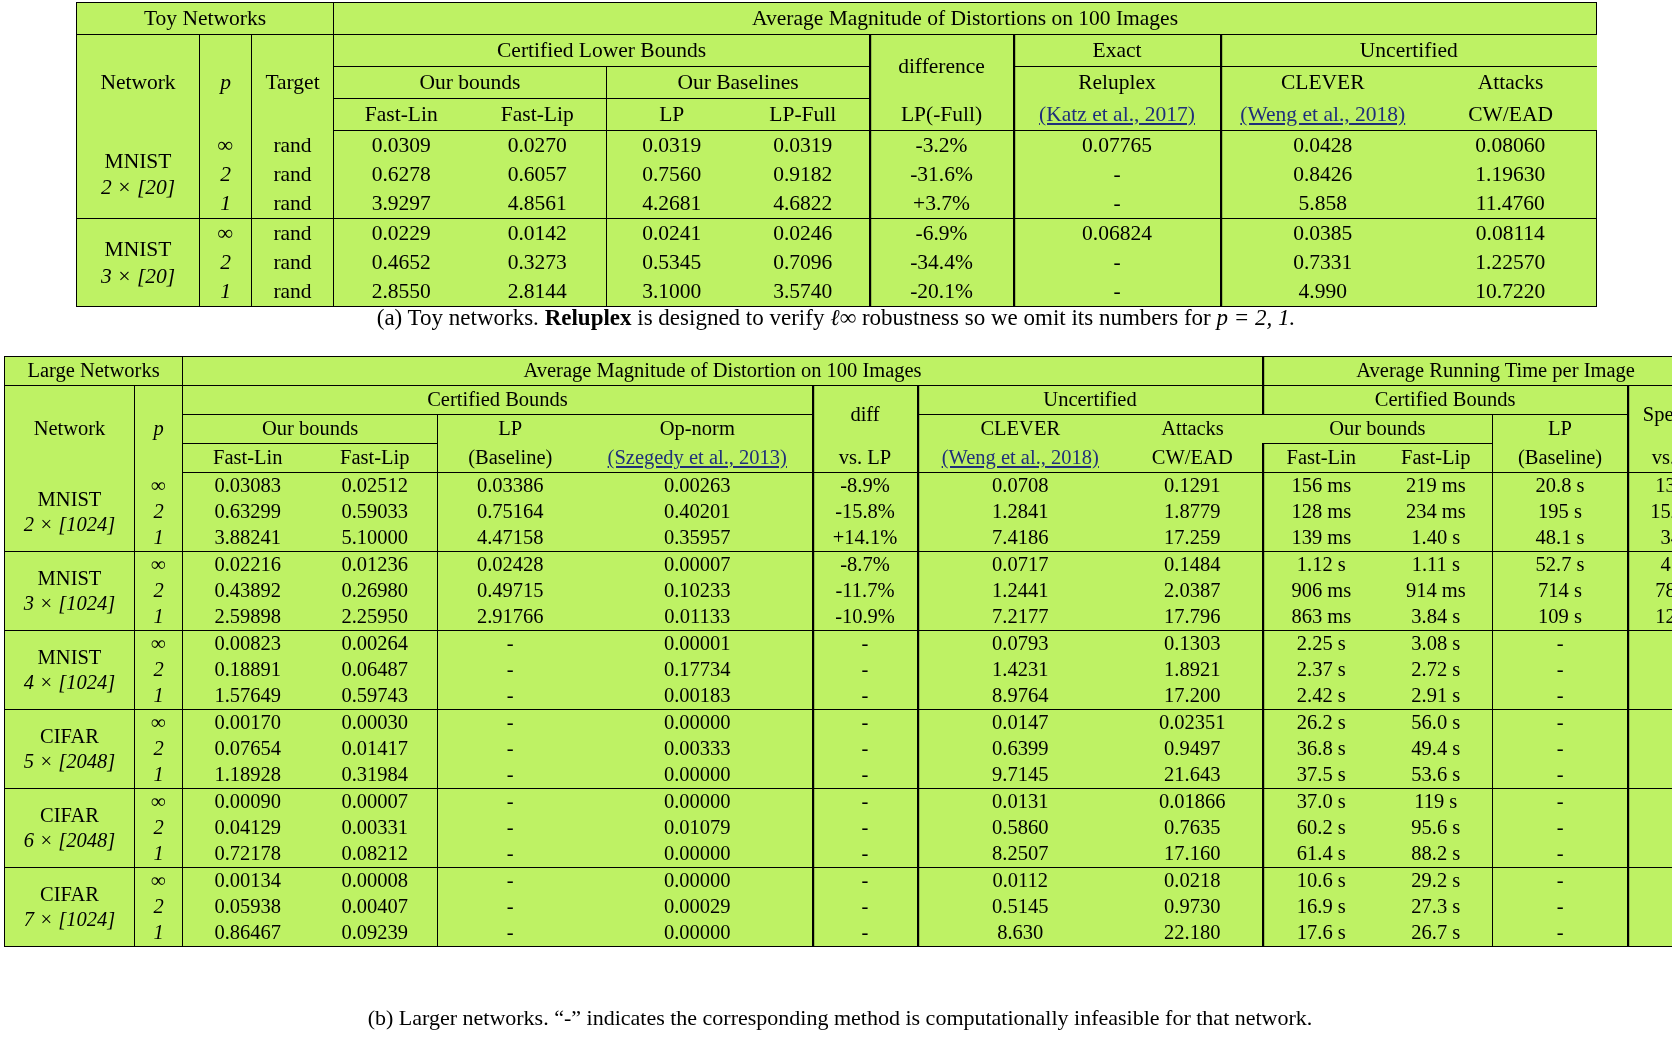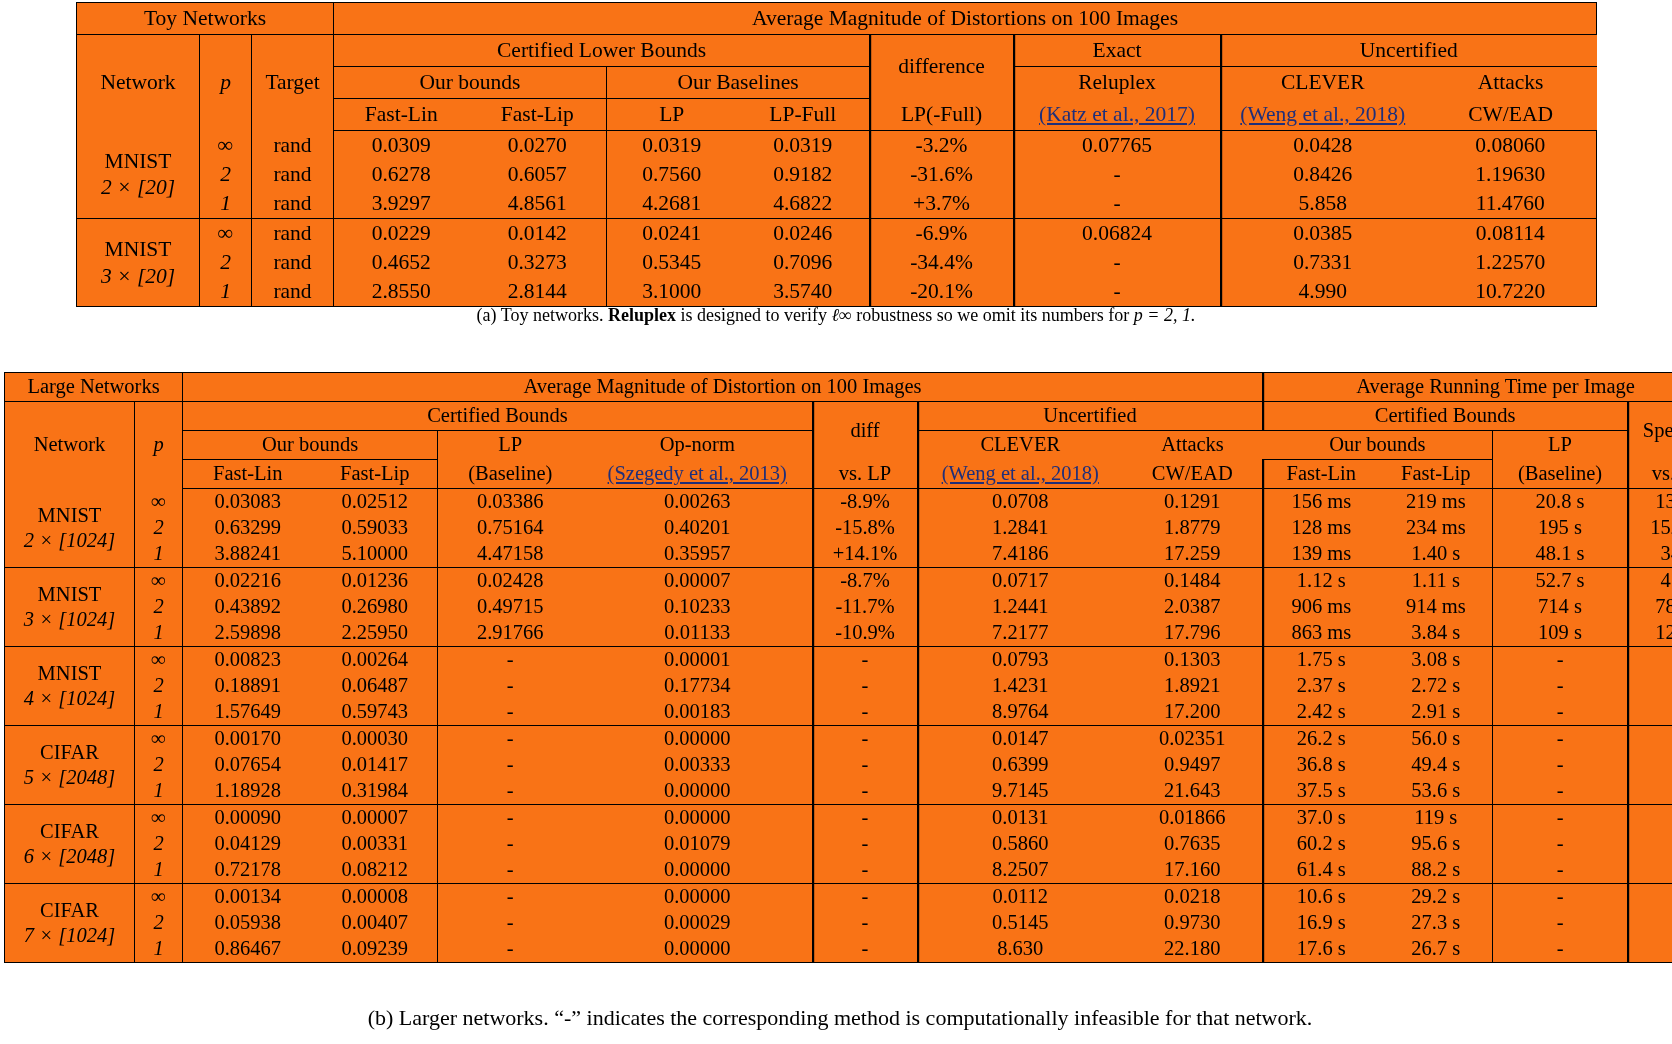--- a/index.html
+++ b/index.html
@@ -17,21 +17,21 @@
   .page {
     position: relative;
     width: 1672px;
     height: 1044px;
   }
 
   
   table.tbl {
     border-collapse: collapse;
     table-layout: fixed;
-    background: #f97316;
+    background: #bef264;
   }
   table.tbl td, table.tbl th {
     padding: 0;
     font-weight: normal;
     text-align: center;
     vertical-align: middle;
     line-height: 1.06;
     white-space: nowrap;
   }
   .b  { font-weight: bold; }
@@ -59,35 +59,35 @@
     top: 2px;
     width: 1520px;
   }
   #table-a { width: 1520px; font-size: 21.5px; }
   #table-a td { height: 29px; }
   #table-a .hdr-row td { height: 31px; }
   #table-a .netcell { font-size: 21.5px; line-height: 1.22; }
 
   .cap {
     text-align: center;
-    font-size: 18px;
+    font-size: 23px;
     font-family: "Liberation Serif", serif;
   }
   #cap-a {
     position: absolute;
     left: 0;
     top: 305px;
     width: 1672px;
   }
 
   
   #table-b-wrap {
     position: absolute;
     left: 4px;
-    top: 372px;
+    top: 356px;
     width: 1664px;
   }
   #table-b { width: 1664px; font-size: 20.5px; }
   #table-b td { height: 26px; }
   #table-b .hdr-row td { height: 28px; }
   #table-b .netcell { font-size: 20.5px; line-height: 1.22; }
 
   #cap-b {
     position: absolute;
     left: 4px;
@@ -401,21 +401,21 @@
               <div class="ital">4 × [1024]</div>
             </td>
             <td class="thin-l thin-r ital">∞</td>
             <td class="b">0.00823</td>
             <td class="">0.00264</td>
             <td class="thin-l">-</td>
             <td class="">0.00001</td>
             <td class="dbl-l">-</td>
             <td class="dbl-l">0.0793</td>
             <td class="">0.1303</td>
-            <td class="dbl-l b">1.75 s</td>
+            <td class="dbl-l b">2.25 s</td>
             <td class="">3.08 s</td>
             <td class="thin-l">-</td>
             <td class="dbl-l lr">-</td>
           </tr>
           <tr>
             <td class="thin-l thin-r ital">2</td>
             <td class="b">0.18891</td>
             <td class="">0.06487</td>
             <td class="thin-l">-</td>
             <td class="">0.17734</td>

